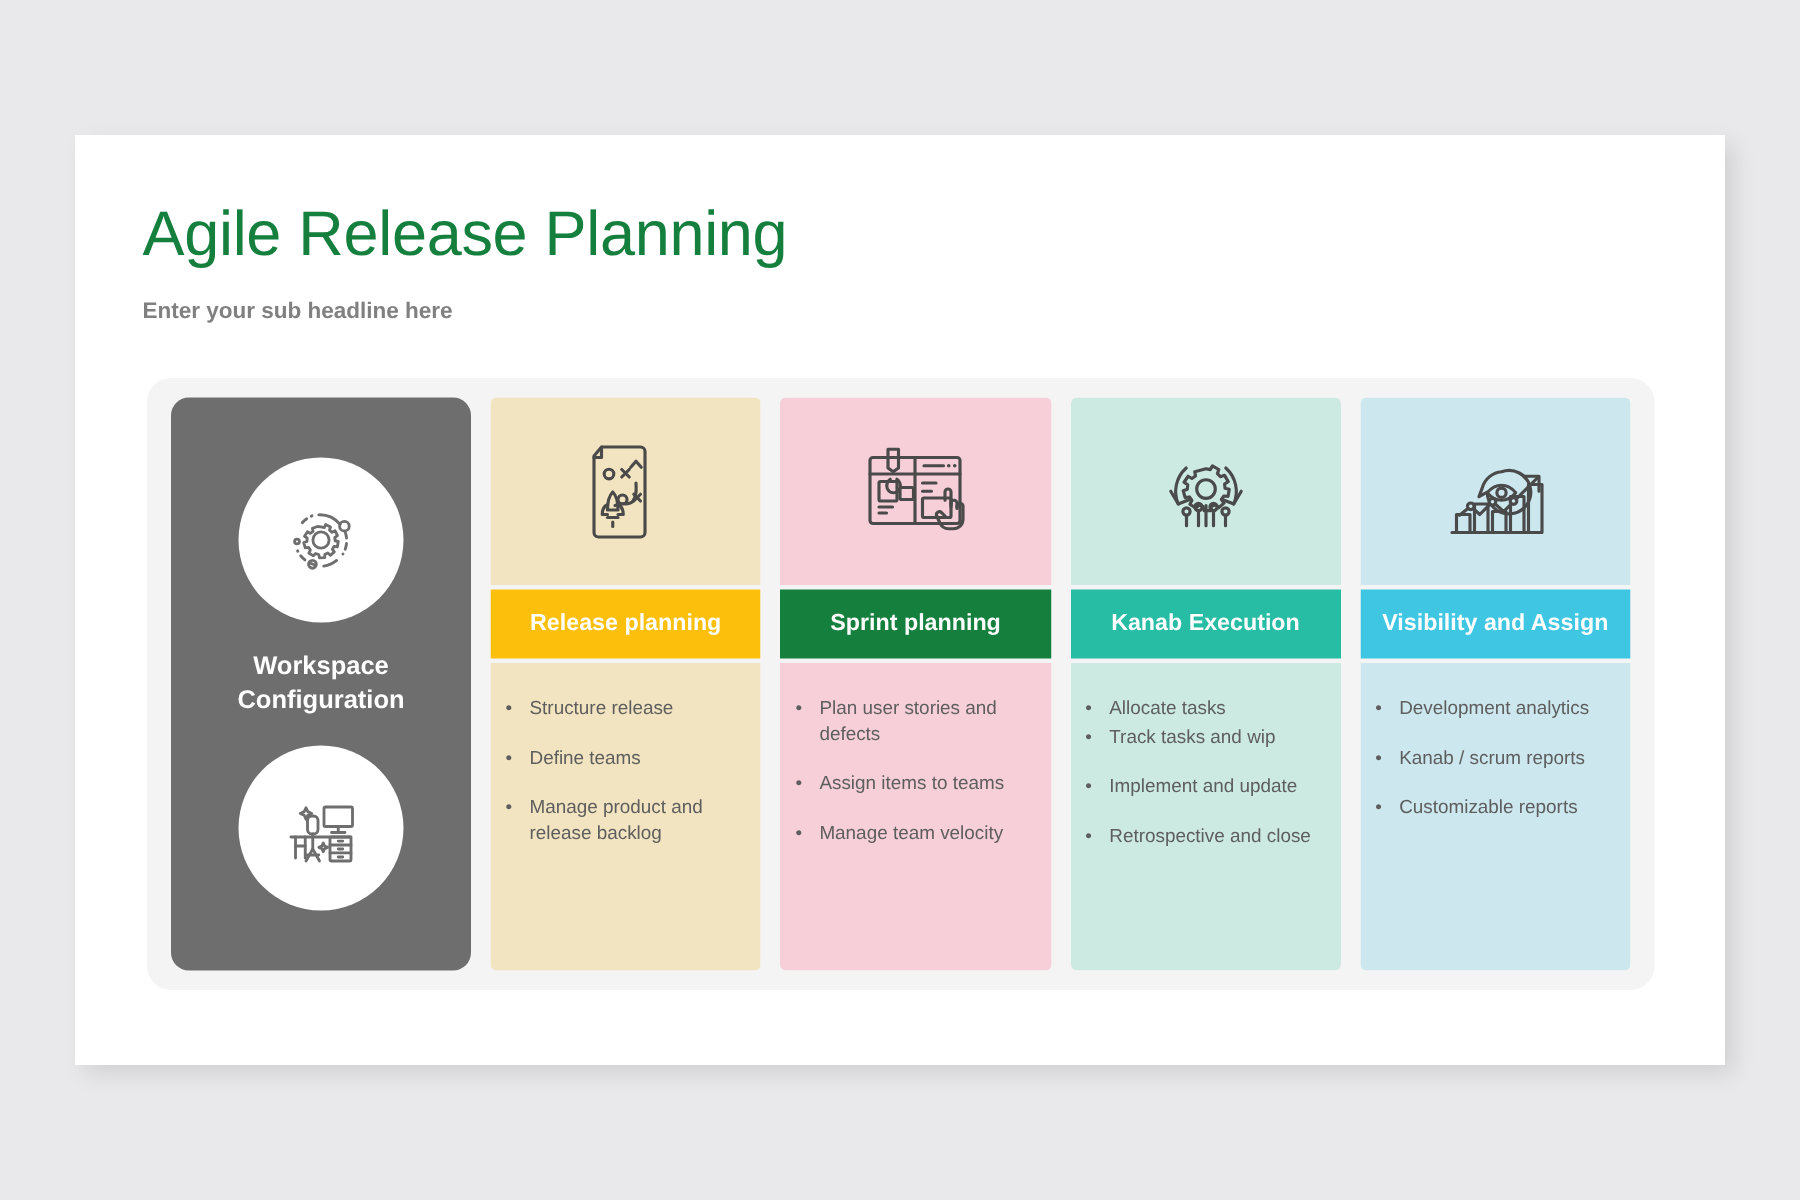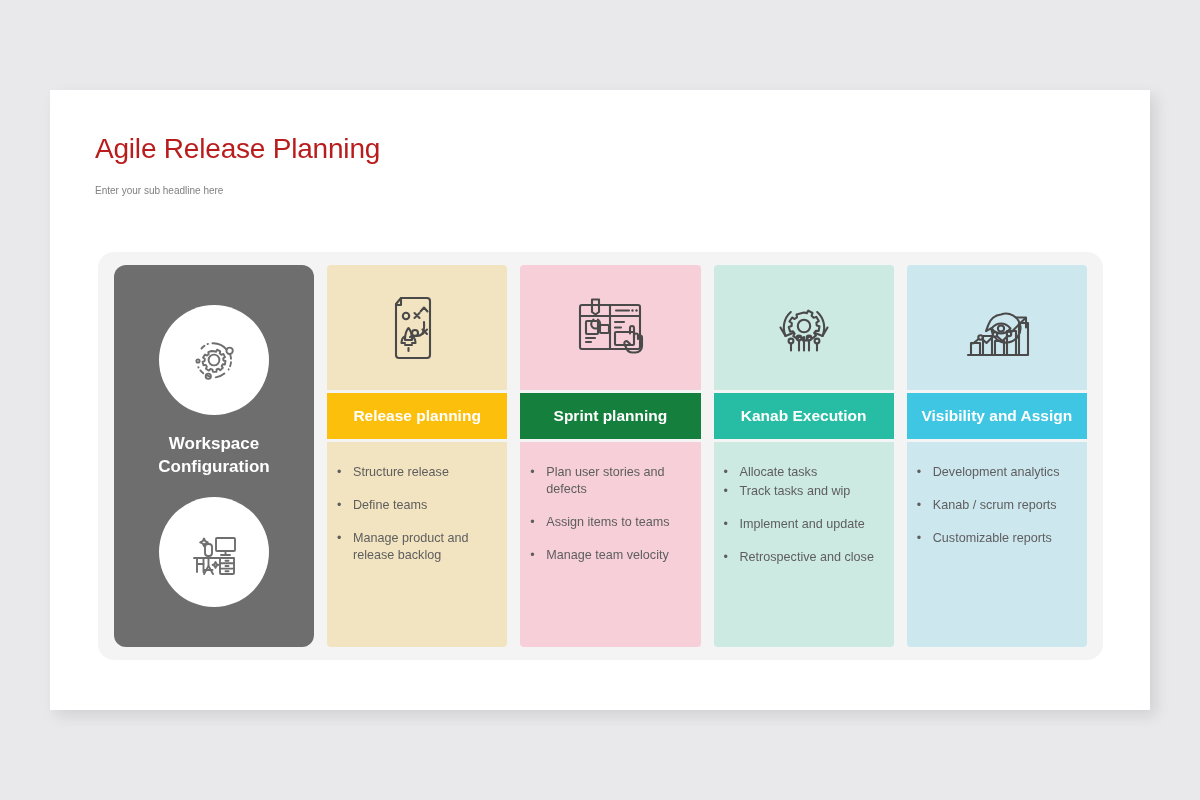--- a/index.html
+++ b/index.html
@@ -28,32 +28,32 @@
     box-shadow: 6px 6px 14px rgba(0,0,0,0.10);
   }
 
   .header-block {
     position: absolute;
     left: 45px;
     top: 45px;
   }
 
   .page-title {
-    font-size: 28px;
+    font-size: 42px;
     font-weight: 400;
-    color: #b91c1c;
+    color: #15803d;
     letter-spacing: -0.2px;
     line-height: 1.0;
     white-space: nowrap;
   }
 
   .page-subtitle {
     margin-top: 22px;
-    font-size: 10px;
-    font-weight: 400;
+    font-size: 15px;
+    font-weight: 700;
     color: #808080;
     white-space: nowrap;
   }
 
   
   .diagram-panel {
     position: absolute;
     left: 48px;
     top: 162px;
     width: 1005px;

